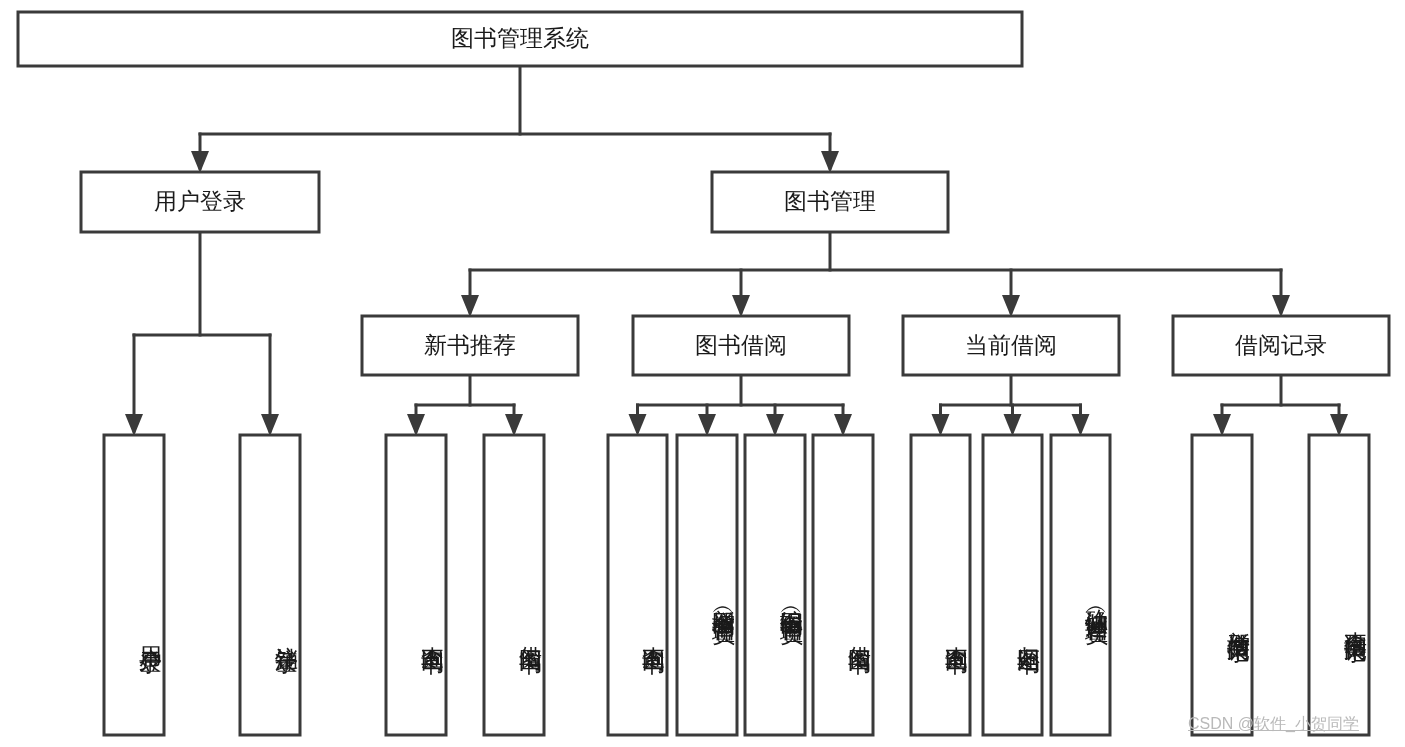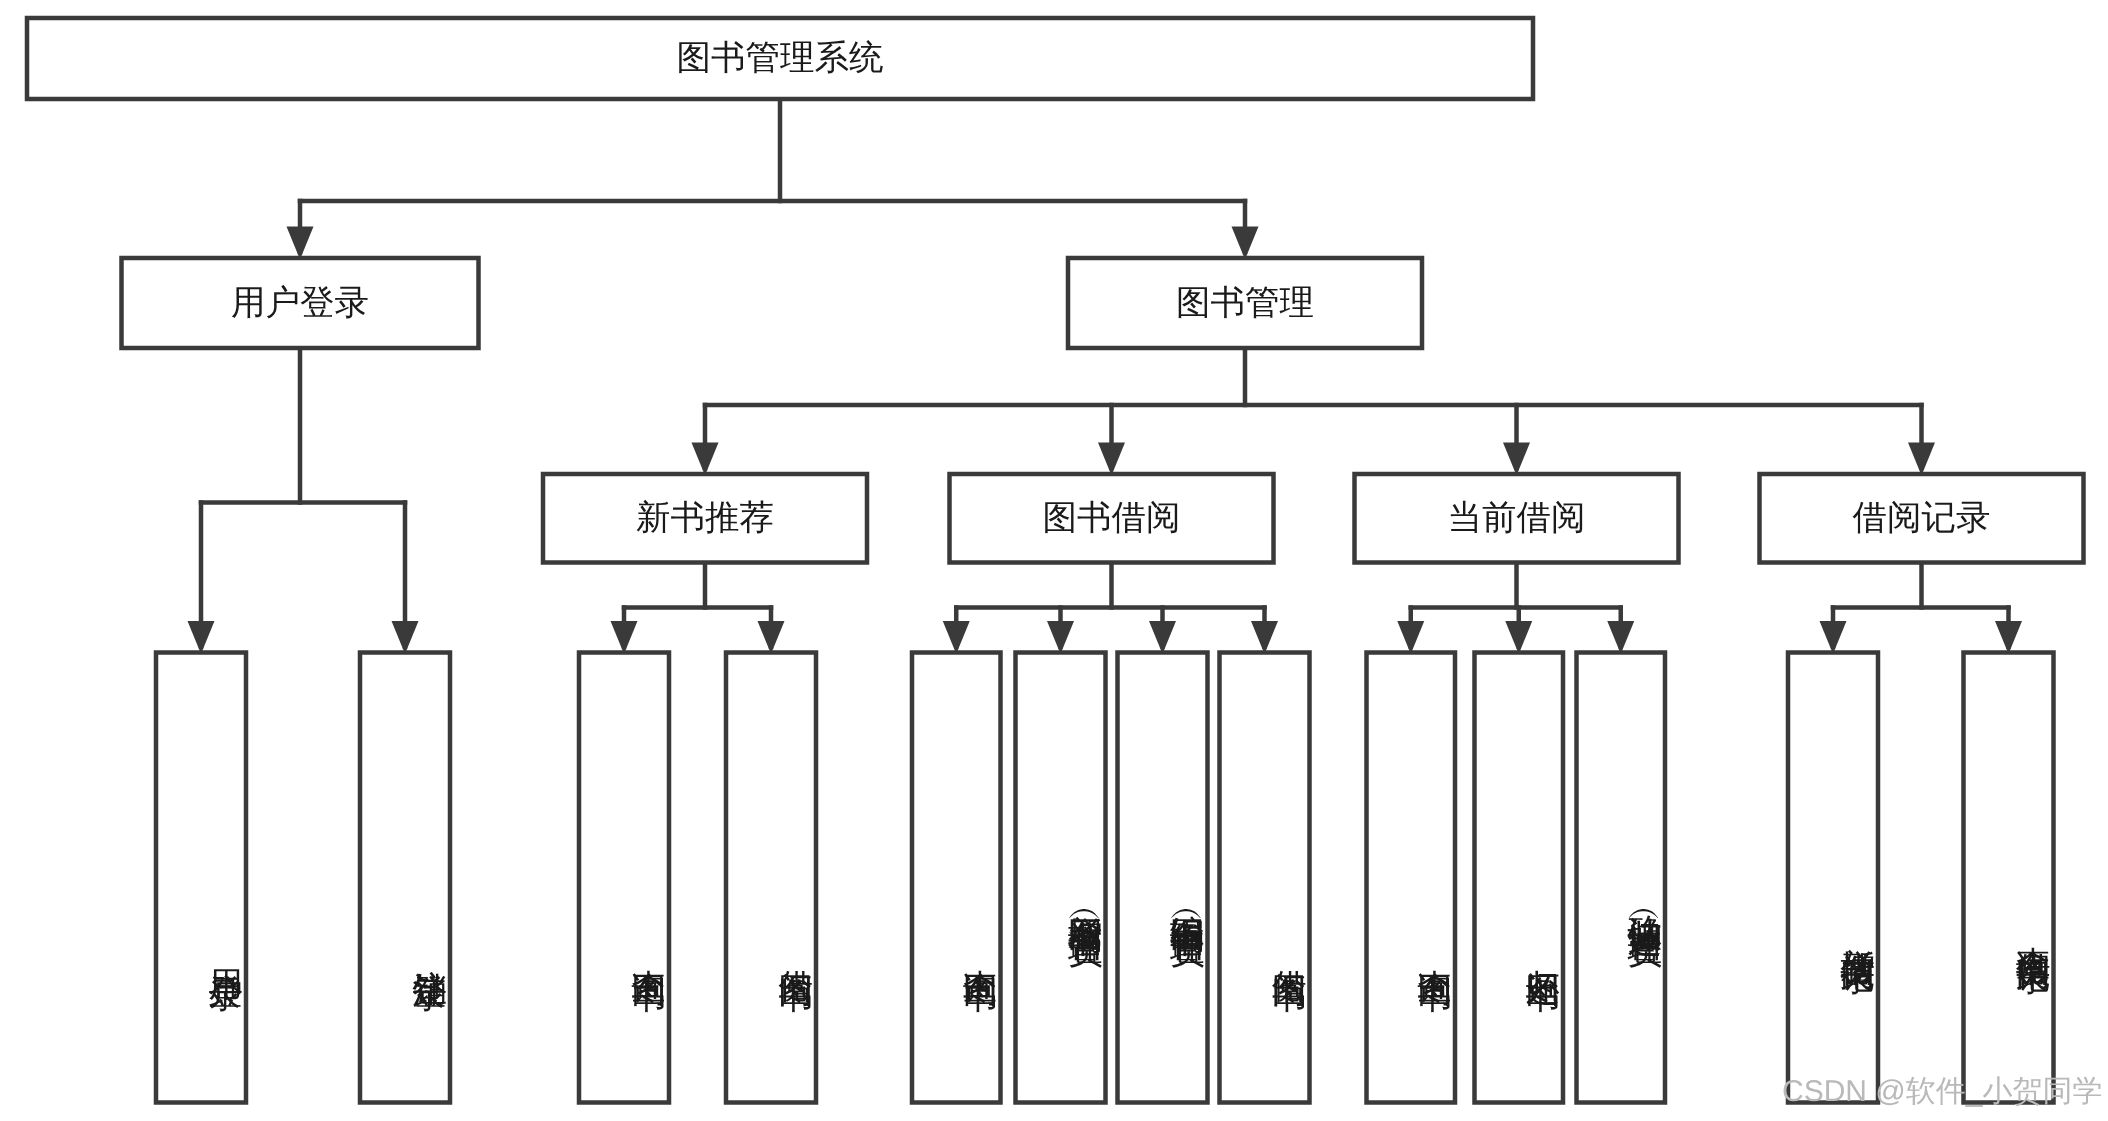--- a/index.html
+++ b/index.html
@@ -59,23 +59,24 @@
     letter-spacing: 2px;
     white-space: nowrap;
     pointer-events: none;
     display: flex;
     align-items: flex-start;
     justify-content: center;
   }
   .watermark {
     position: absolute;
     font-family: "Liberation Sans", "DejaVu Sans", sans-serif;
-    font-size: 20px;
+    font-size: 16px;
     color: #b9b9b9;
     white-space: nowrap;
+    text-decoration: underline;
   }
 </style>
 </head>
 <body>
 
 <div id="diagram-root">
 
   <svg class="diagram-canvas" viewBox="0 0 1405 747">
     <g id="connector-layer">
         <line x1="520" y1="66" x2="520" y2="134" class="connector"></line>

